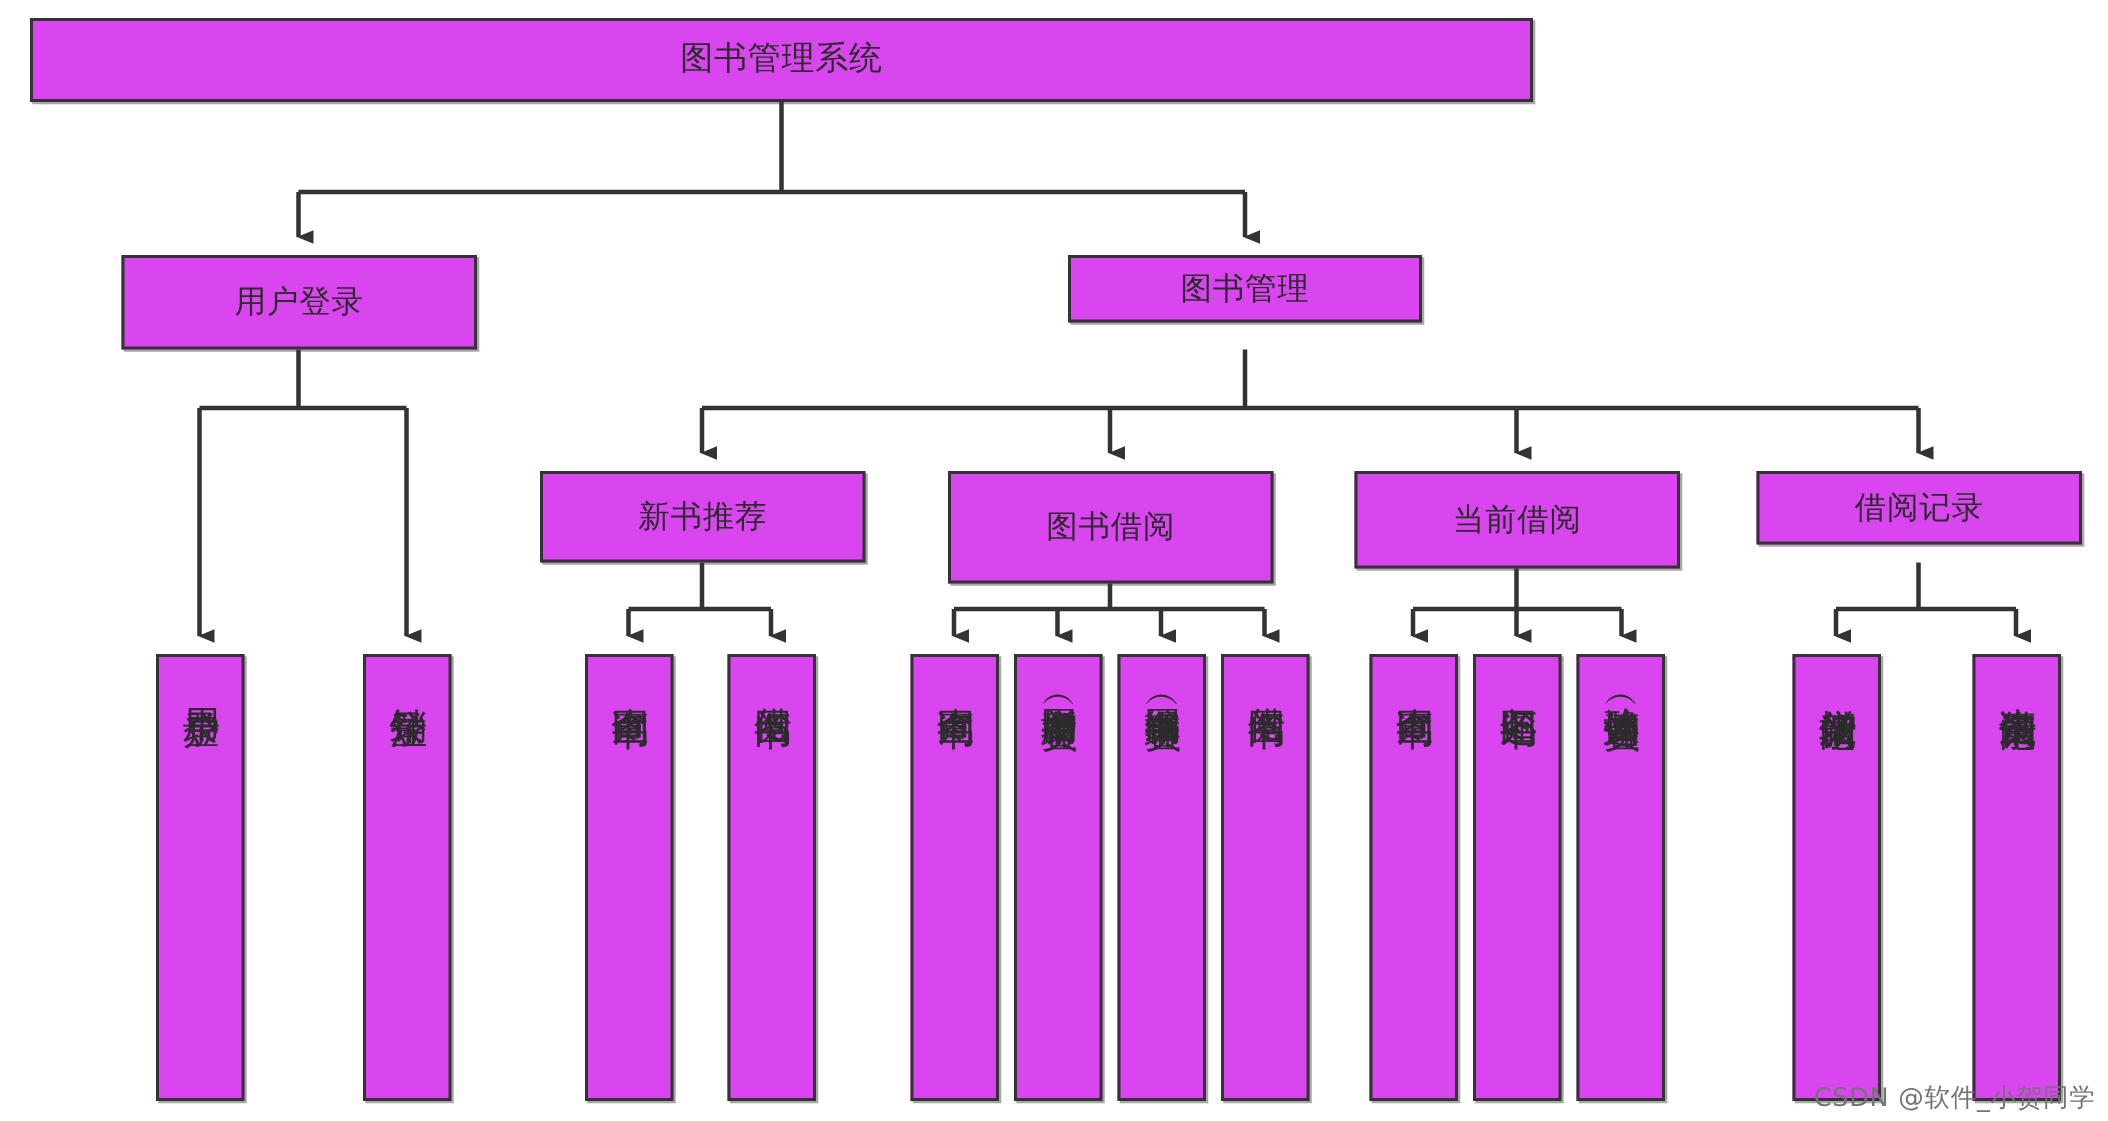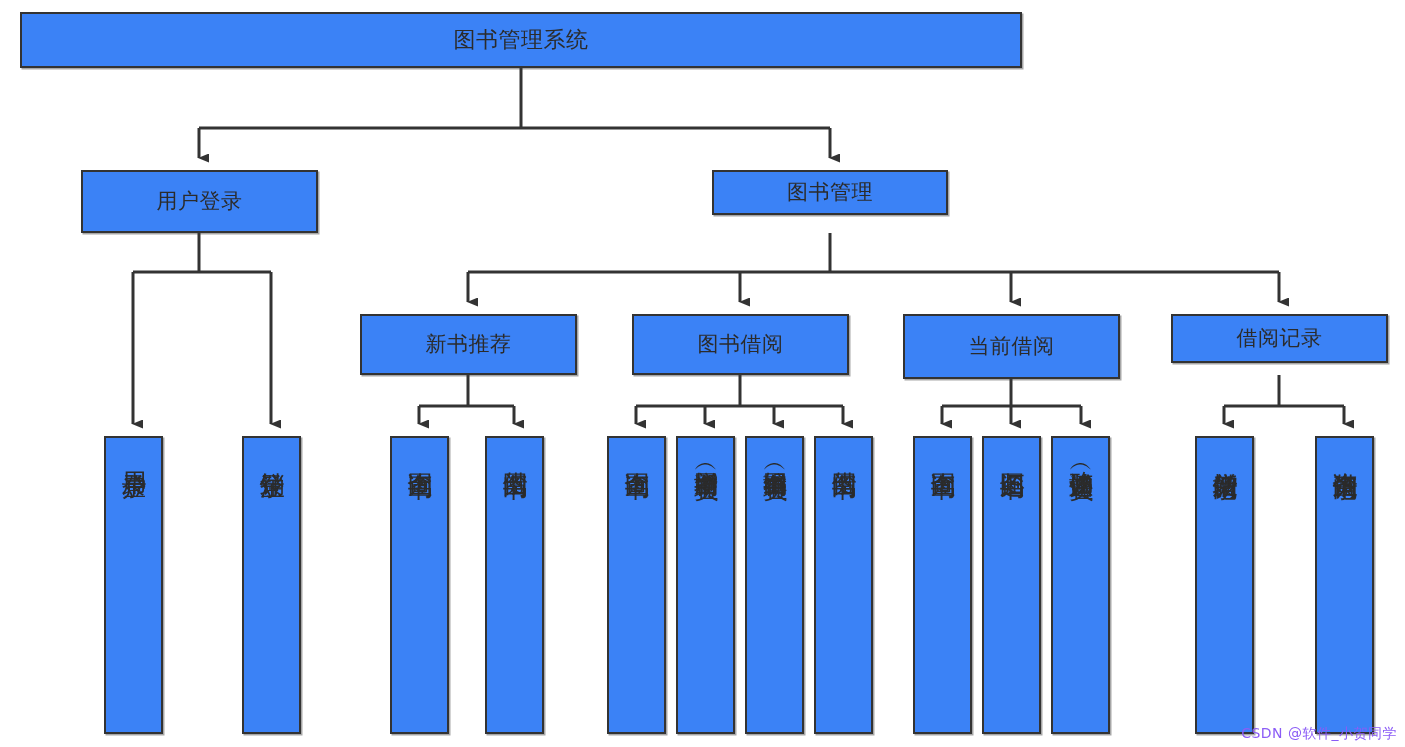--- a/index.html
+++ b/index.html
@@ -22,21 +22,21 @@
     position: absolute;
     left: 0;
     top: 0;
     width: 1405px;
     height: 747px;
     pointer-events: none;
   }
   .node {
     position: absolute;
     box-sizing: border-box;
-    background: #3b82f6;
+    background: #d946ef;
     border: 2px solid #333333;
     box-shadow: 1.5px 1.5px 0 0 rgba(60,60,60,0.45);
     display: flex;
     align-items: center;
     justify-content: center;
     color: #2b2b2b;
   }
   .node-label {
     display: block;
     text-align: center;
@@ -63,22 +63,22 @@
     line-height: 1.06;
     letter-spacing: 1px;
   }
   .node.vert.tall-text .node-label {
     font-size: 24px;
   }
   #watermark {
     position: absolute;
     right: 8px;
     bottom: 4px;
-    font-size: 14px;
-    color: #8b5cf6;
+    font-size: 17px;
+    color: #737373;
     letter-spacing: 0.5px;
     white-space: nowrap;
     font-family: "DejaVu Sans", "Liberation Sans", sans-serif;
   }
 </style>
 </head>
 <body>
 
 <div id="diagram-root">
 
@@ -139,21 +139,21 @@
   <div class="node horiz" style="left:81px; top:170px; width:237px; height:63px;">
     <span class="node-label">用户登录</span>
   </div>
   <div class="node horiz" style="left:712px; top:170px; width:236px; height:45px;">
     <span class="node-label">图书管理</span>
   </div>
 
   <div class="node horiz" style="left:360px; top:314px; width:217px; height:61px;">
     <span class="node-label">新书推荐</span>
   </div>
-  <div class="node horiz" style="left:632px; top:314px; width:217px; height:61px;">
+  <div class="node horiz" style="left:632px; top:314px; width:217px; height:75px;">
     <span class="node-label">图书借阅</span>
   </div>
   <div class="node horiz" style="left:903px; top:314px; width:217px; height:65px;">
     <span class="node-label">当前借阅</span>
   </div>
   <div class="node horiz" style="left:1171px; top:314px; width:217px; height:49px;">
     <span class="node-label">借阅记录</span>
   </div>
 
   <div class="node vert" style="left:104px; top:436px; width:59px; height:298px;">

